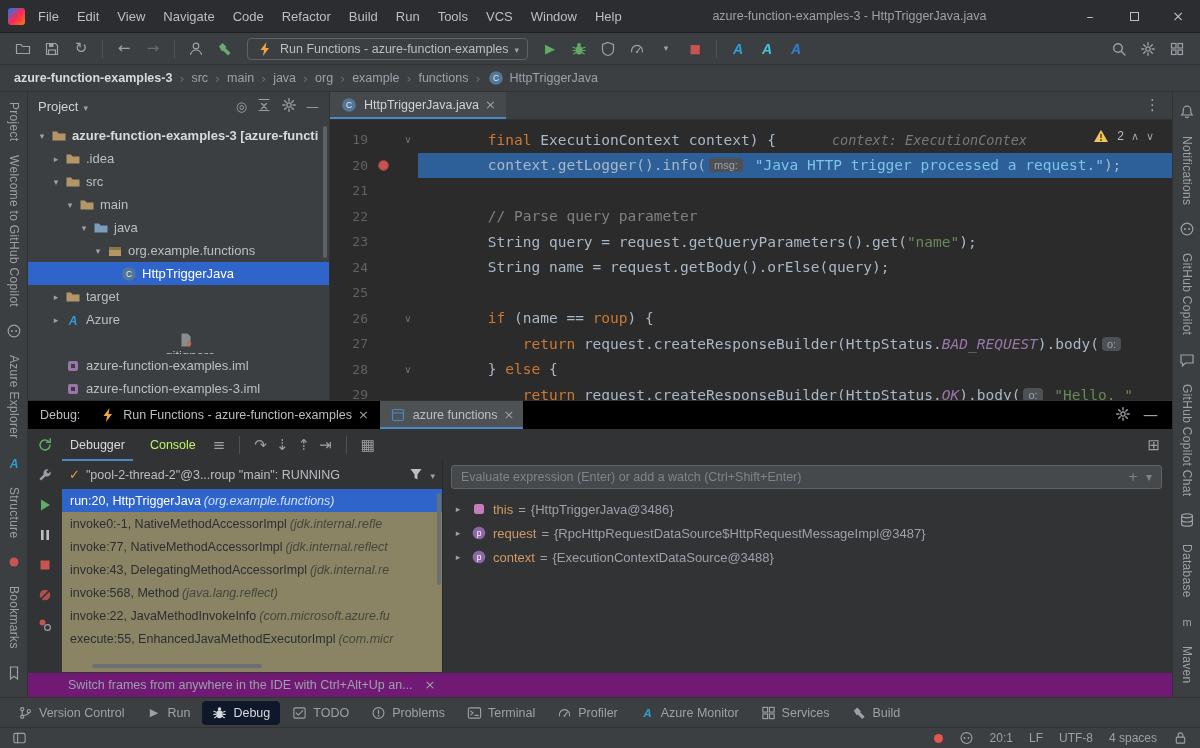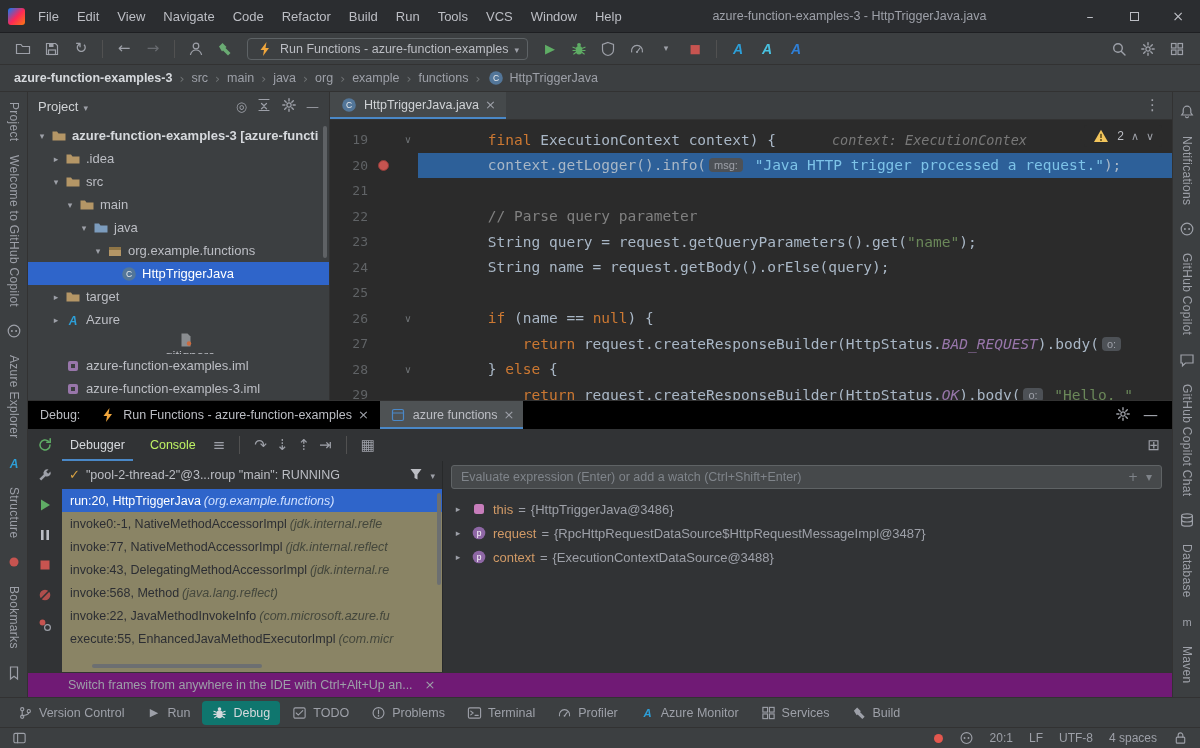--- a/index.html
+++ b/index.html
@@ -123,21 +123,21 @@
   .varlist{flex:1;padding-top:8px;overflow:hidden;}
   .vrow{height:24px;display:flex;align-items:center;gap:5px;font-size:13px;white-space:nowrap;overflow:hidden;}
   .vrow .vchev{color:#9da0a8;font-size:9px;width:14px;text-align:center;font-family:"DejaVu Sans",sans-serif;flex:none;}
   .vname{color:#d19a66;}
   .veq,.vval{color:#9da0a8;}
   .dhint{height:25px;flex:none;background:#701a75;border-top:1px solid #323232;display:flex;align-items:center;gap:12px;padding-left:40px;color:#9da0a8;font-size:12.5px;}
 
   
   .bottombar{height:30px;background:#3c3f41;border-top:1px solid #323232;display:flex;align-items:center;padding:0 8px;gap:2px;flex:none;font-size:12.5px;white-space:nowrap;}
   .bitem{display:flex;align-items:center;gap:6px;padding:0 10px;height:24px;border-radius:4px;color:#9da0a8;}
-  .bitem.active{background:#0f766e;color:#d6d9dd;}
+  .bitem.active{background:#0f172a;color:#d6d9dd;}
   .bitem .icon{width:15px;height:15px;}
   .bitem .g{font-size:11px;}
 
   
   .statusbar{height:21px;background:#3c3f41;border-top:1px solid #323232;display:flex;align-items:center;padding:0 12px;font-size:12px;color:#9da0a8;flex:none;}
   .statusbar .sright{margin-left:auto;display:flex;align-items:center;gap:16px;}
   .reddot{width:9px;height:9px;border-radius:50%;background:#e3574e;flex:none;}
   .sico{display:inline-flex;align-items:center;justify-content:center;width:15px;height:15px;color:#9da0a8;}
 </style>
 </head>
@@ -566,21 +566,21 @@
                   <span class="ltext"></span>
                 </div>
                 <div class="cline">
                   <span class="lnum">26</span>
                   <span class="bpzone"></span>
                   <span class="foldzone">∨</span>
                   <span class="ltext">
                     <span class="tok-p">        </span>
                     <span class="tok-k">if</span>
                     <span class="tok-p"> (name == </span>
-                    <span class="tok-k">null</span>
+                    <span class="tok-k">roup</span>
                     <span class="tok-p">) {</span>
                   </span>
                 </div>
                 <div class="cline">
                   <span class="lnum">27</span>
                   <span class="bpzone"></span>
                   <span class="foldzone"></span>
                   <span class="ltext">
                     <span class="tok-p">            </span>
                     <span class="tok-k">return</span>

